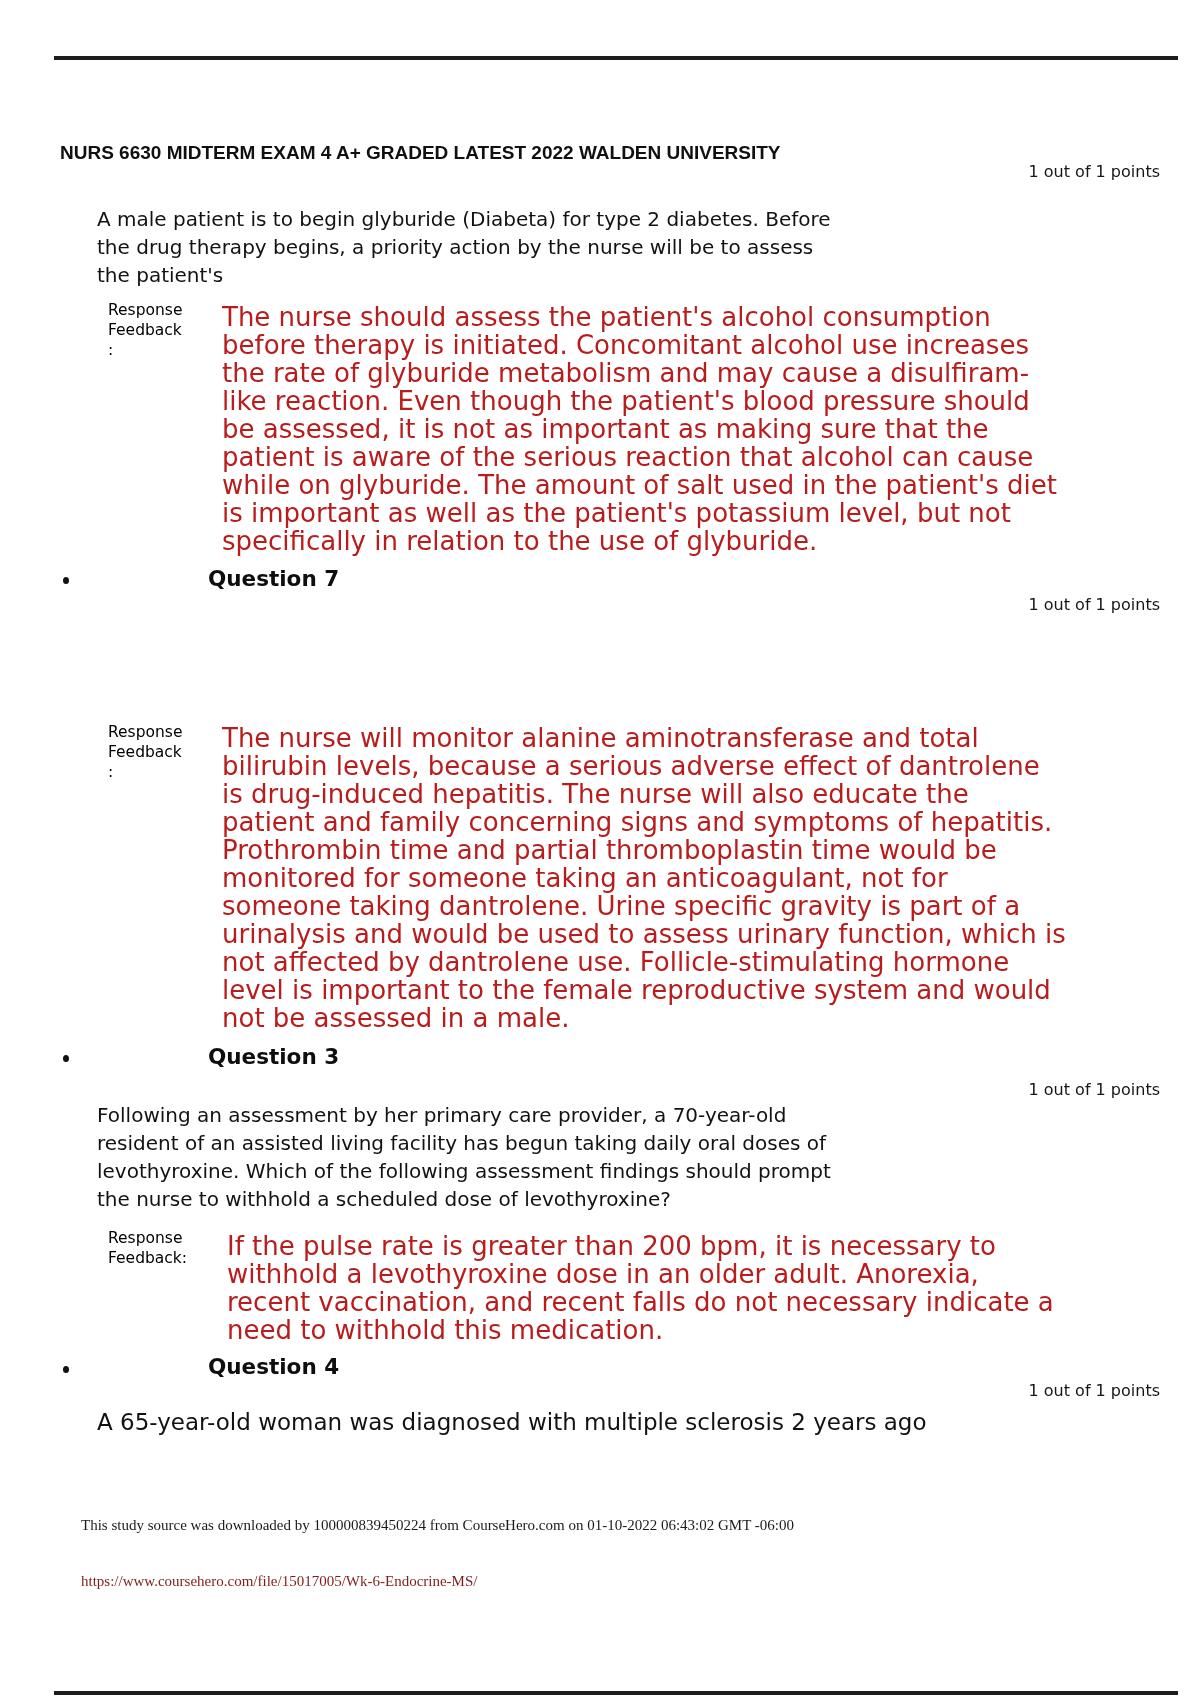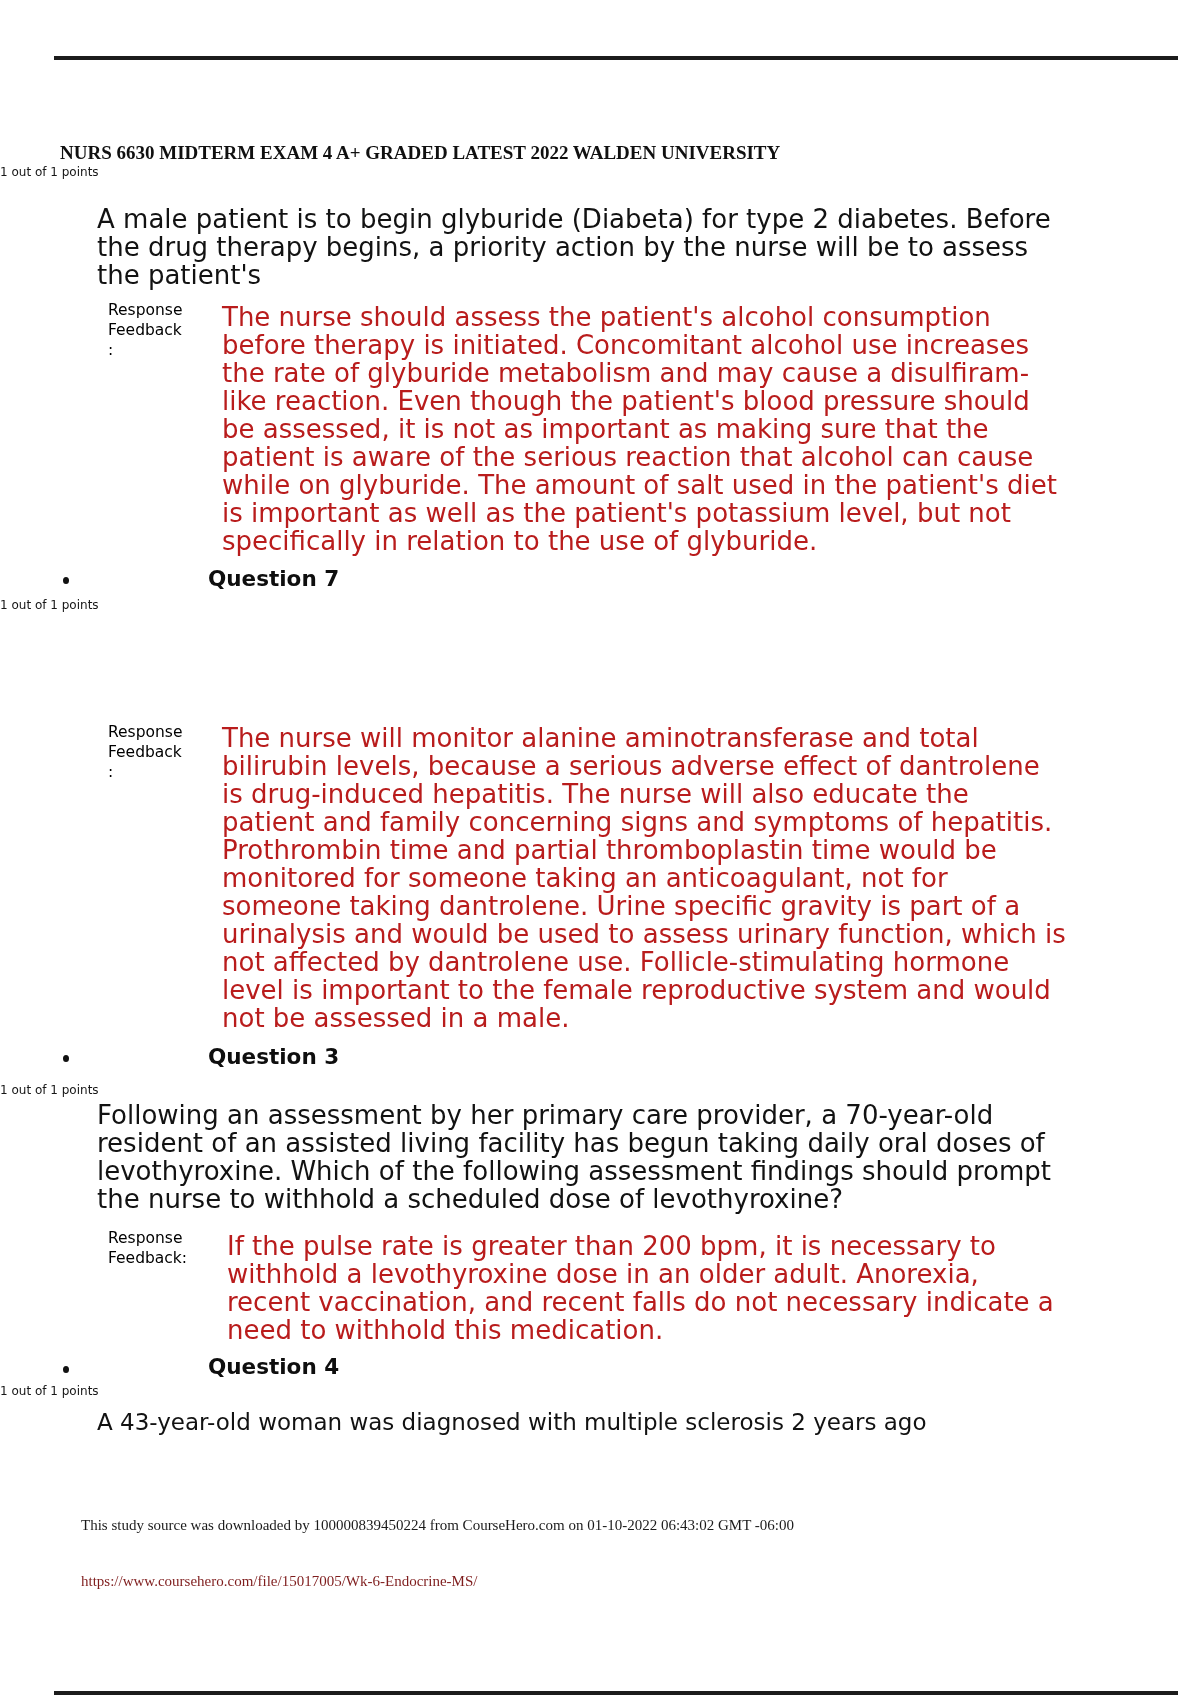--- a/index.html
+++ b/index.html
@@ -18,41 +18,42 @@
     width:1124px;
     height:4px;
     background:#1c1c1c;
   }
   .rule.top{top:56px;}
   .rule.bottom{top:1691px;}
   .title{
     position:absolute;
     left:60px;
     top:141px;
-    font-family:Liberation Serif, serif;
+    font-family:Liberation Sans, sans-serif;
     font-weight:bold;
     font-size:19px;
     line-height:24px;
     white-space:nowrap;
     color:#101010;
   }
   .points{
     position:absolute;
     left:0;
     width:1135px;
-    text-align:left;
-    font-size:12px;
+    text-align:right;
+    font-size:16px;
     line-height:20px;
     color:#161616;
     white-space:pre;
+    padding-left:25px;
   }
   .qtext{
     position:absolute;
     left:97px;
-    font-size:26px;
+    font-size:20px;
     line-height:28px;
     white-space:pre;
     color:#121212;
   }
   .qtext.big{font-size:23px;}
   .qheading{
     position:absolute;
     left:208px;
     font-weight:bold;
     font-size:21.5px;
@@ -149,20 +150,20 @@
   <div class="fblabel" style="top:1228px">Response
 Feedback:</div>
   <div class="fbtext" style="left:227px;top:1232px">If the pulse rate is greater than 200 bpm, it is necessary to
 withhold a levothyroxine dose in an older adult. Anorexia,
 recent vaccination, and recent falls do not necessary indicate a
 need to withhold this medication.</div>
 
   <div class="bullet" style="left:63px;top:1366px"></div>
   <div class="qheading" style="top:1354px">Question 4</div>
   <div class="points" style="top:1381px">1 out of 1 points</div>
-  <div class="qtext big" style="top:1408px">A 43-year-old woman was diagnosed with multiple sclerosis 2 years ago</div>
+  <div class="qtext big" style="top:1408px">A 65-year-old woman was diagnosed with multiple sclerosis 2 years ago</div>
 
   <div class="footer-line" style="top:1516px">This study source was downloaded by 100000839450224 from CourseHero.com on 01-10-2022 06:43:02 GMT -06:00</div>
   <div class="footer-line" style="top:1572px"><a href="#" class="footer-url">https://www.coursehero.com/file/15017005/Wk-6-Endocrine-MS/</a></div>
 
   <div class="rule bottom"></div>
 
 </div>
 
 </body></html>

